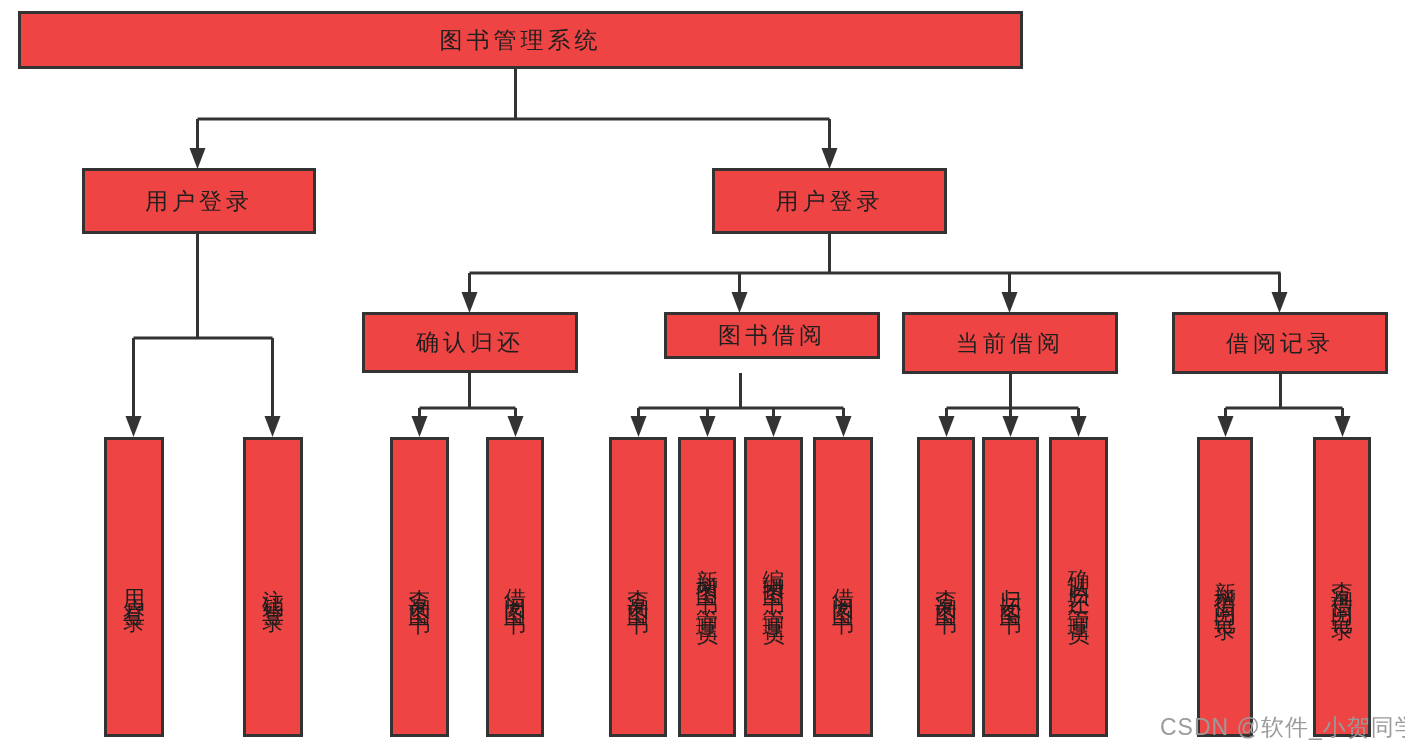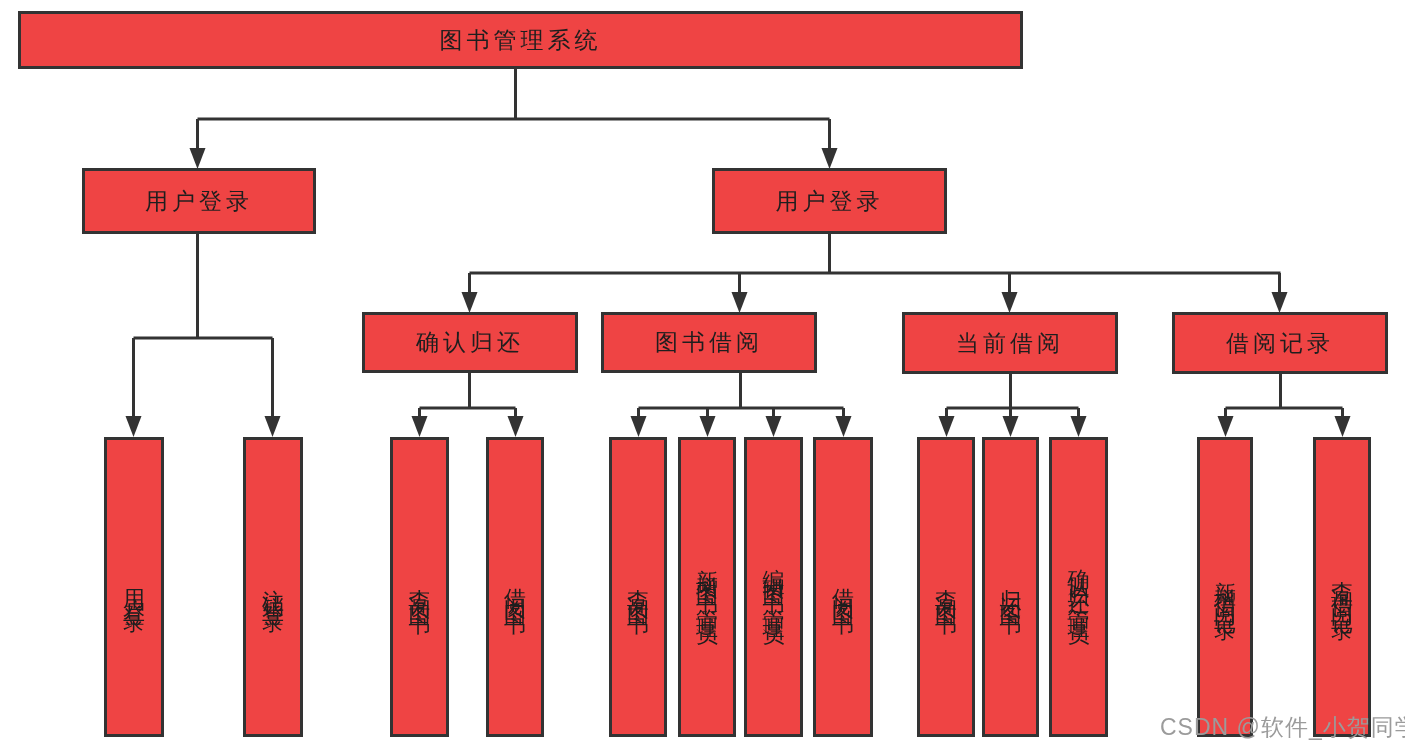--- a/index.html
+++ b/index.html
@@ -94,21 +94,21 @@
   <div class="node h" style="left:82px;top:168px;width:234px;height:66px">
     <span class="lbl">用户登录</span>
   </div>
   <div class="node h" style="left:712px;top:168px;width:235px;height:66px">
     <span class="lbl">用户登录</span>
   </div>
 
   <div class="node h" style="left:362px;top:312px;width:216px;height:61px">
     <span class="lbl">确认归还</span>
   </div>
-  <div class="node h" style="left:601px;top:312px;width:216px;height:61px">
+  <div class="node h" style="left:664px;top:312px;width:216px;height:47px">
     <span class="lbl">图书借阅</span>
   </div>
   <div class="node h" style="left:902px;top:312px;width:216px;height:62px">
     <span class="lbl">当前借阅</span>
   </div>
   <div class="node h" style="left:1172px;top:312px;width:216px;height:62px">
     <span class="lbl">借阅记录</span>
   </div>
 
   <div class="node v" style="left:104px;top:437px;width:60px;height:300px">

